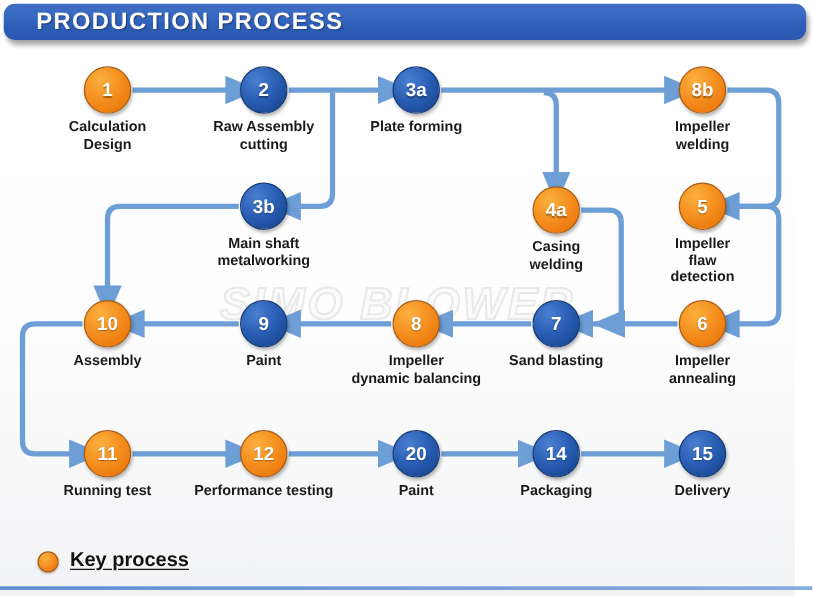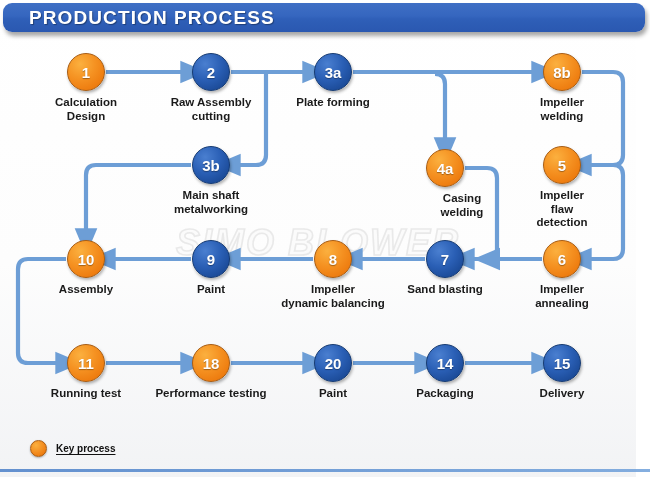--- a/index.html
+++ b/index.html
@@ -62,21 +62,21 @@
     text-align:center;font-size:11.5px;font-weight:bold;color:#1a1a1a;
     line-height:13.5px;white-space:pre-line;
   }
   
   .legend-item{position:absolute;display:flex;align-items:center;gap:9px;}
   .legend-dot{width:15px;height:15px;border-radius:50%;box-shadow:0 1px 2px rgba(0,0,0,.3);}
   .legend-dot.key{background:radial-gradient(circle at 34% 28%,#fbb03f,#ef8014 70%,#d96c08);
                   border:1px solid #a85c12;}
   .legend-dot.normal{background:radial-gradient(circle at 34% 28%,#3f76cc,#1b4a97 70%,#16407f);
                   border:1px solid #153a72;}
-  .legend-text{font-size:10px;font-weight:bold;color:#111;
+  .legend-text{font-size:16px;font-weight:bold;color:#111;
                text-decoration:underline;text-underline-offset:2px;}
 </style>
 </head>
 <body>
 
 <div id="canvas">
 
   <div id="header-banner">
     <div id="header-title">PRODUCTION PROCESS</div>
   </div>
@@ -146,21 +146,21 @@
       <div class="node-label" style="left: 562px; top: 96px;">Impeller
 welding</div>
       <div class="node" style="left: 211px; top: 165px;">
         <div class="bubble normal">3b</div>
       </div>
       <div class="node-label" style="left: 211px; top: 189px;">Main shaft
 metalworking</div>
       <div class="node" style="left: 445px; top: 168px;">
         <div class="bubble key">4a</div>
       </div>
-      <div class="node-label" style="left: 445px; top: 192px; margin-left: 17px;">Casing
+      <div class="node-label" style="left: 445px; top: 192px;">Casing
 welding</div>
       <div class="node" style="left: 562px; top: 165px;">
         <div class="bubble key">5</div>
       </div>
       <div class="node-label" style="left: 562px; top: 189px;">Impeller
 flaw detection</div>
       <div class="node" style="left: 86px; top: 259px;">
         <div class="bubble key">10</div>
       </div>
       <div class="node-label" style="left: 86px; top: 283px;">Assembly</div>
@@ -180,21 +180,21 @@
       <div class="node" style="left: 562px; top: 259px;">
         <div class="bubble key">6</div>
       </div>
       <div class="node-label" style="left: 562px; top: 283px;">Impeller
 annealing</div>
       <div class="node" style="left: 86px; top: 363px;">
         <div class="bubble key">11</div>
       </div>
       <div class="node-label" style="left: 86px; top: 387px;">Running test</div>
       <div class="node" style="left: 211px; top: 363px;">
-        <div class="bubble key">18</div>
+        <div class="bubble key">12</div>
       </div>
       <div class="node-label" style="left: 211px; top: 387px;">Performance testing</div>
       <div class="node" style="left: 333px; top: 363px;">
         <div class="bubble normal">20</div>
       </div>
       <div class="node-label" style="left: 333px; top: 387px;">Paint</div>
       <div class="node" style="left: 445px; top: 363px;">
         <div class="bubble normal">14</div>
       </div>
       <div class="node-label" style="left: 445px; top: 387px;">Packaging</div>

